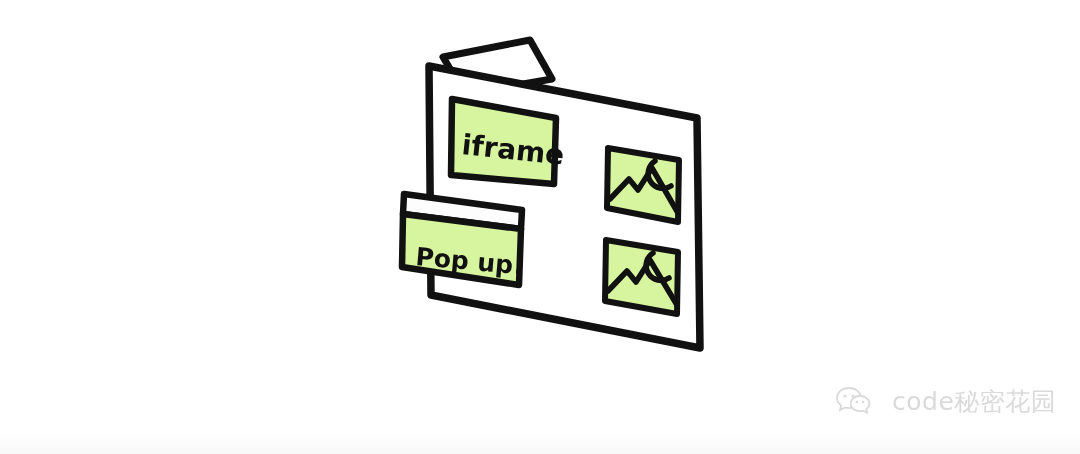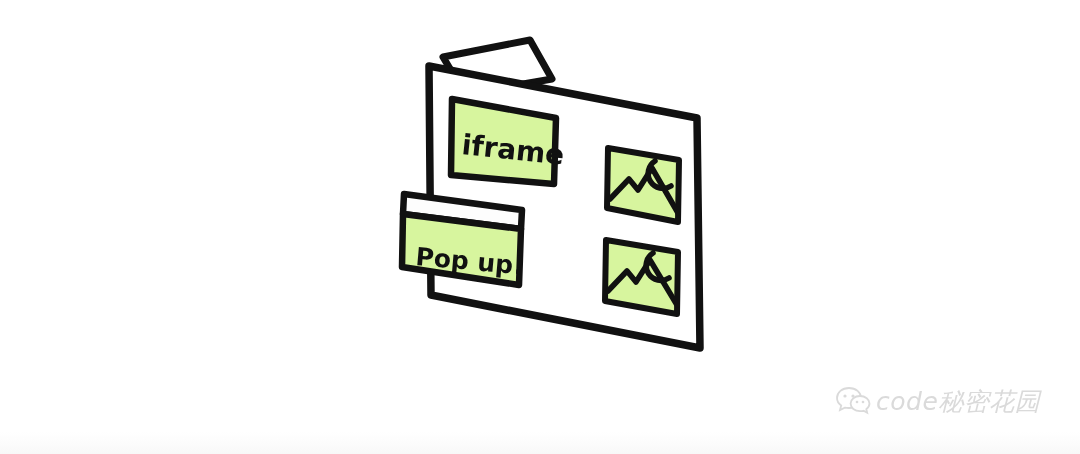--- a/index.html
+++ b/index.html
@@ -46,24 +46,23 @@
     width: 1080px;
     height: 22px;
     background: linear-gradient(to bottom, #ffffff 0%, #fbfbfb 60%, #f8f8f8 100%);
   }
   .watermark {
     position: absolute;
     left: 836px;
     top: 386px;
     display: flex;
     align-items: center;
-    gap: 4px;
+    gap: 20px;
     opacity: 0.82;
     pointer-events: none;
-    font-style: italic;
   }
   .watermark .wm-text {
     font-family: "DejaVu Sans", "Liberation Sans", sans-serif;
     font-size: 25px;
     color: #d2d2d2;
     letter-spacing: 0.5px;
     line-height: 1;
     white-space: nowrap;
   }
   .wm-icon { display: block; }

